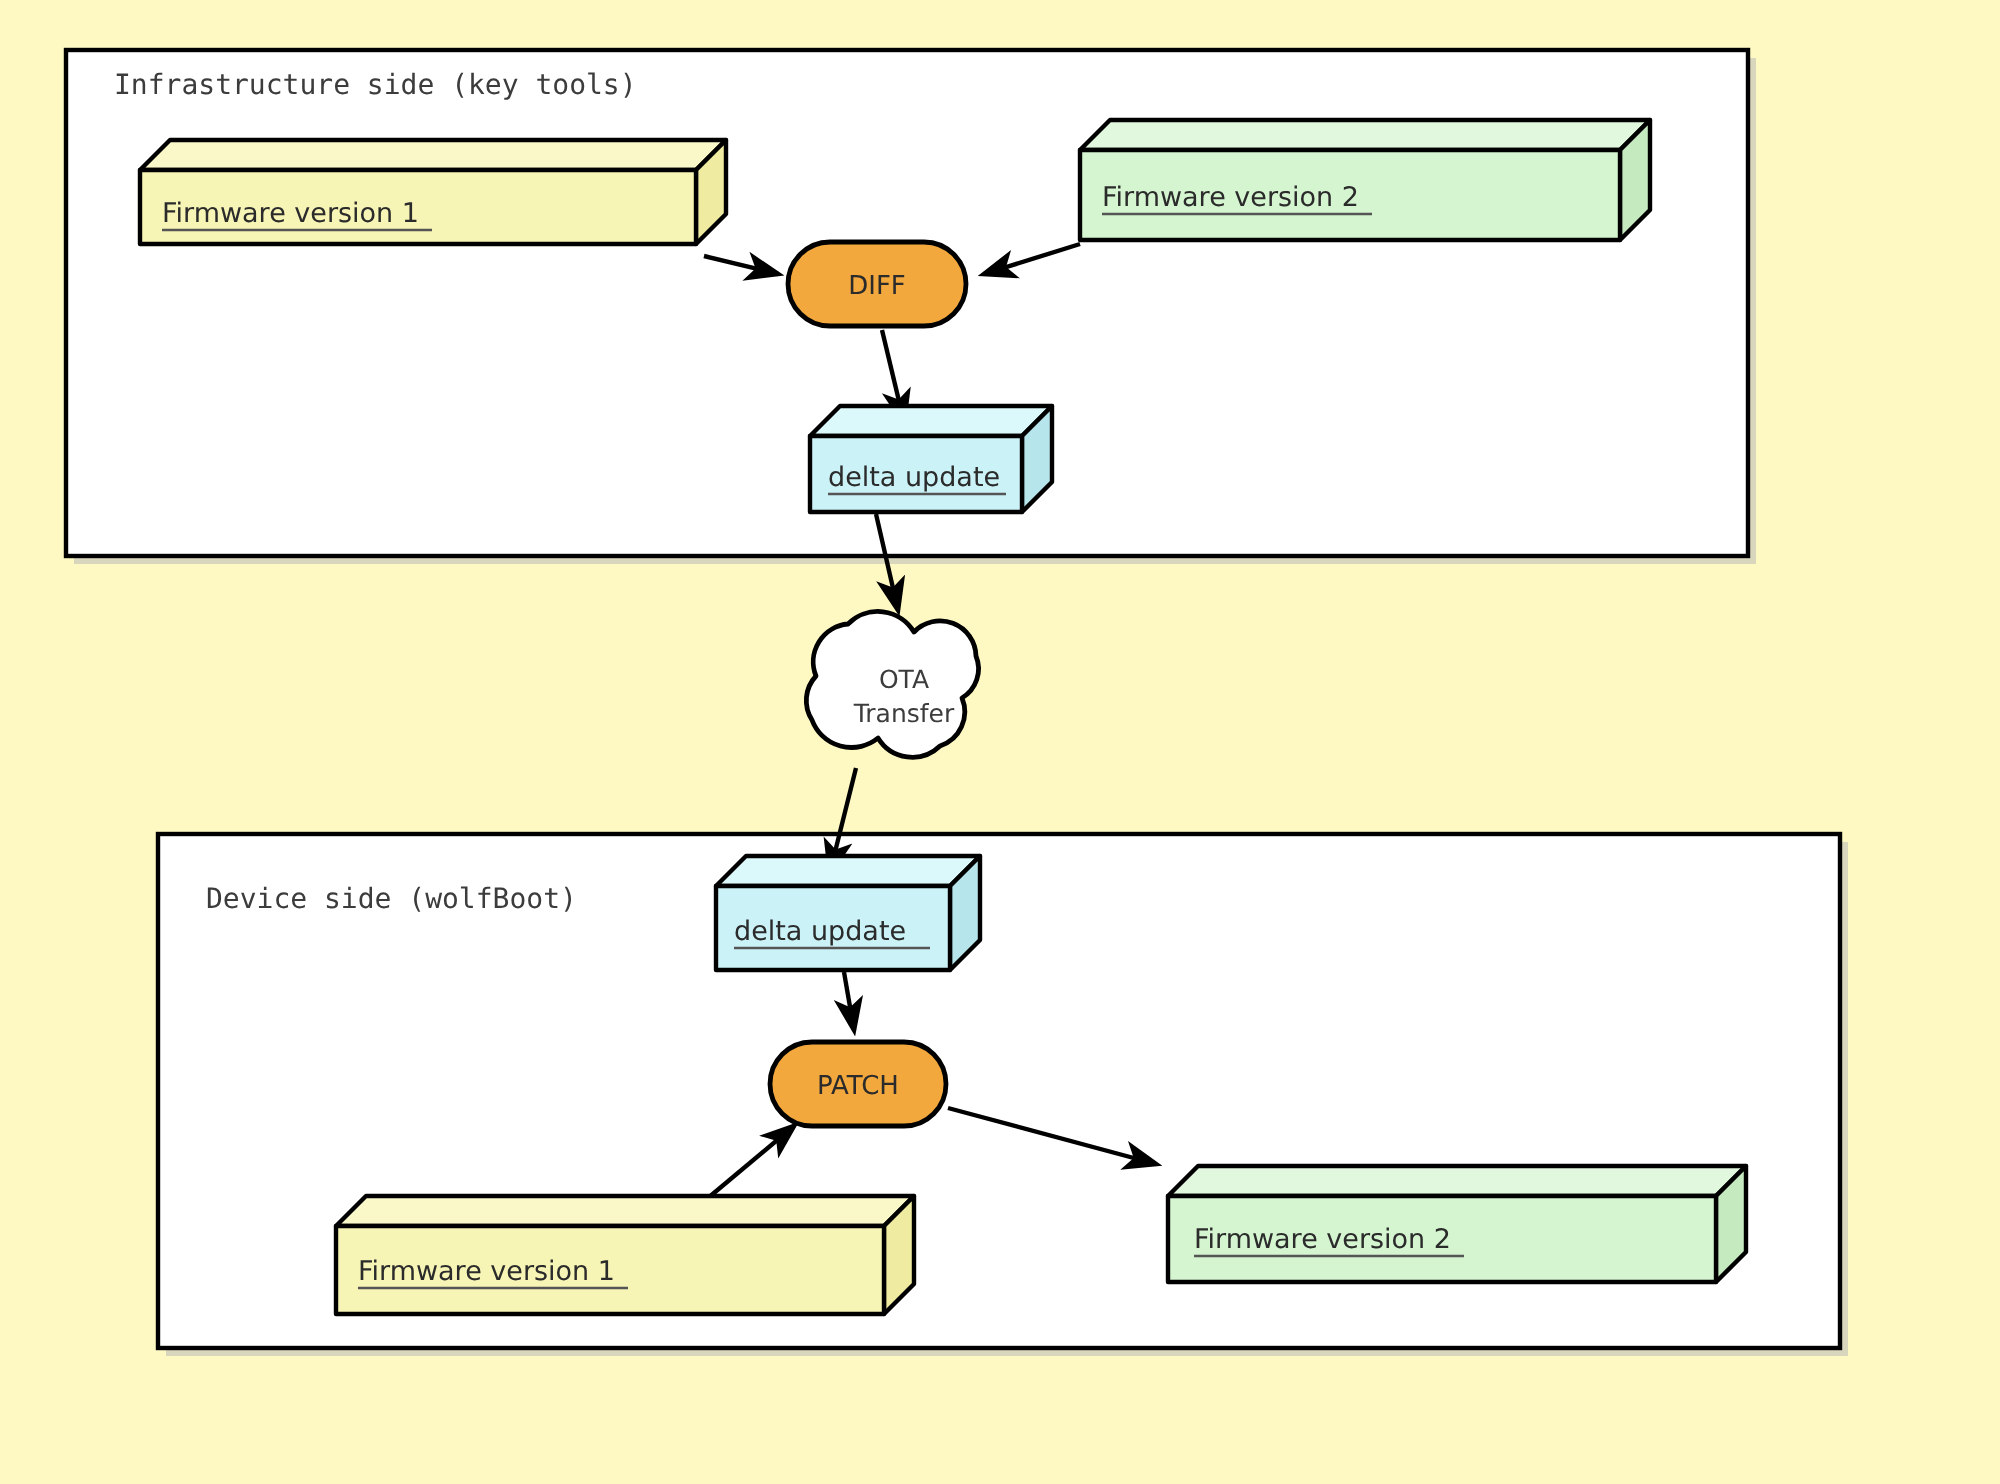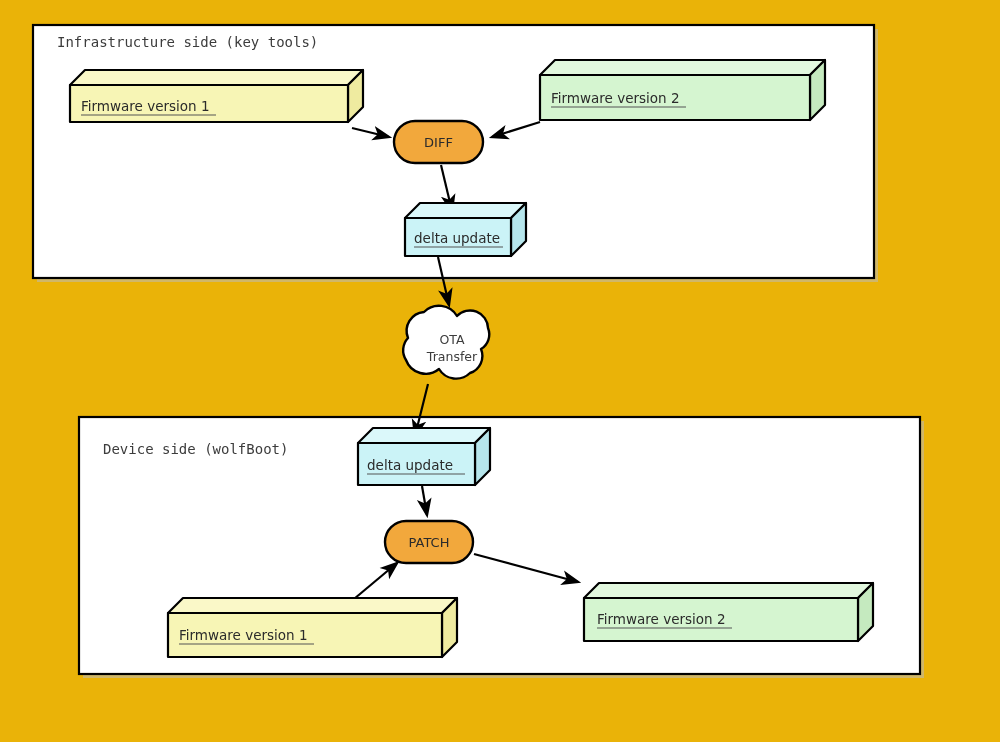--- a/index.html
+++ b/index.html
@@ -12,21 +12,21 @@
     width: 1000px;
     height: 742px;
     font-family: "Liberation Sans", sans-serif;
     -webkit-font-smoothing: antialiased;
   }
   #canvas {
     position: relative;
     width: 1000px;
     height: 742px;
     overflow: hidden;
-    background: #eab308;
+    background: #fef9c3;
   }
   #canvas > svg {
     position: absolute;
     left: 0;
     top: 0;
   }
   .grp-label {
     font-family: "DejaVu Sans Mono", "Liberation Mono", monospace;
     font-size: 14px;
     fill: #3c3c3c;

